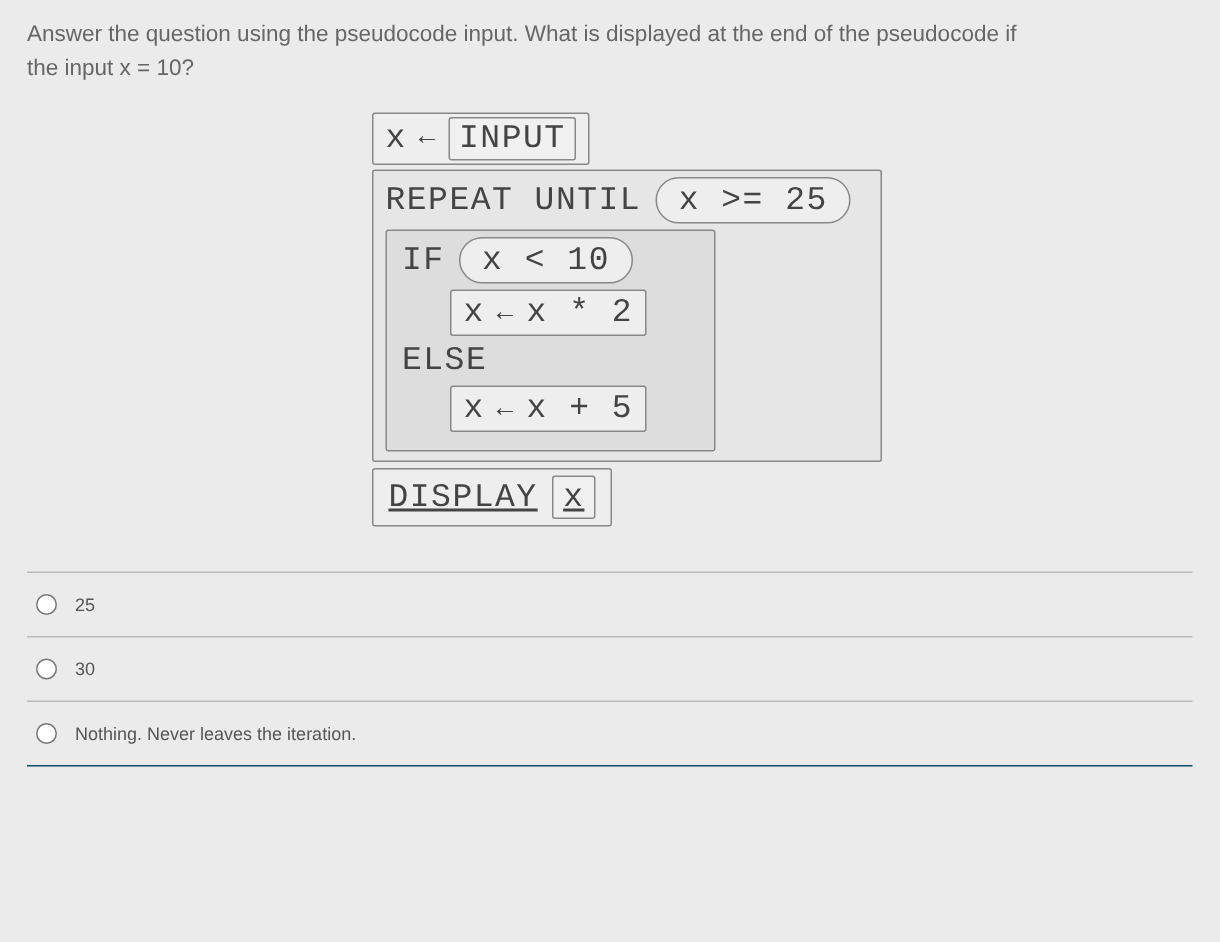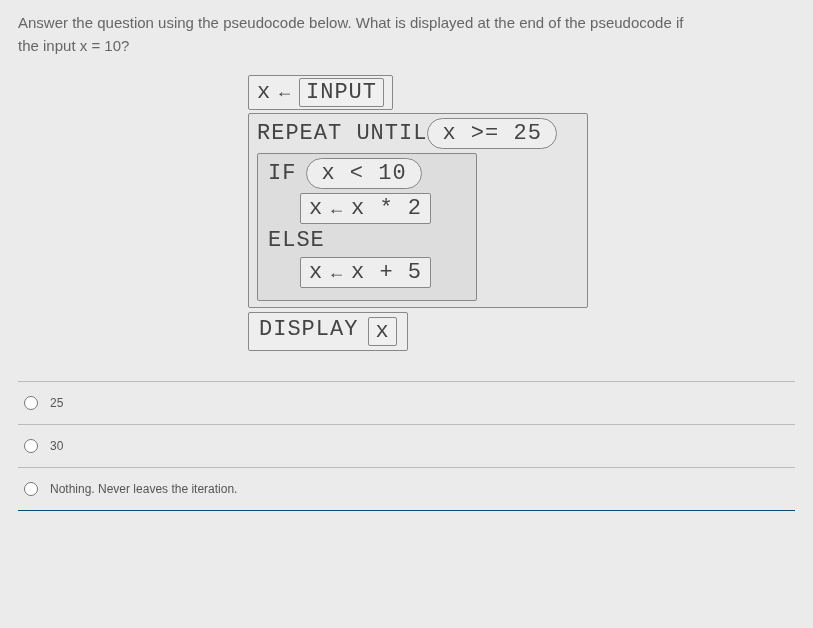--- a/index.html
+++ b/index.html
@@ -56,20 +56,21 @@
       border: 1.5px solid #888;
       background: #e6e6e6;
       padding: 4px 8px 6px 8px;
       display: inline-block;
       min-width: 340px;
       border-radius: 2px;
     }
     .repeat-header {
       display: flex;
       align-items: center;
+      gap: 10px;
       margin-bottom: 4px;
     }
     .if-block {
       border: 1.5px solid #888;
       background: #ddd;
       padding: 4px 0 8px 10px;
       display: inline-block;
       min-width: 220px;
       border-radius: 2px;
     }
@@ -81,24 +82,25 @@
     .indent {
       margin-left: 32px;
       margin-top: 4px;
       margin-bottom: 4px;
     }
     .display-box {
       border: 1.5px solid #888;
       background: #eee;
       padding: 4px 10px;
       display: inline-flex;
-      align-items: flex-start;
+      align-items: center;
       gap: 10px;
       margin-top: 4px;
       border-radius: 2px;
+      text-decoration: underline;
     }
     .small-box {
       border: 1.5px solid #888;
       background: #f0f0f0;
       padding: 1px 6px;
       border-radius: 2px;
     }
     .options {
       margin-top: 20px;
     }
@@ -120,21 +122,21 @@
       border: 1.5px solid #777;
       border-radius: 50%;
       background: #fff;
       flex-shrink: 0;
     }
   </style>
 </head>
 <body>
 
 <div class="question-text">
-  <span>Answer the question using the pseudocode below. What is displayed at the end of the pseudocode if</span><br>
+  <span>Answer the question using the pseudocode input. What is displayed at the end of the pseudocode if</span><br>
   <span>the input x = 10?</span>
 </div>
 
 <div class="code-area">
 
   <div class="code-row">
     <span class="box">
       <span>x</span>
       <span class="arrow">←</span>
       <span class="small-box">INPUT</span>

